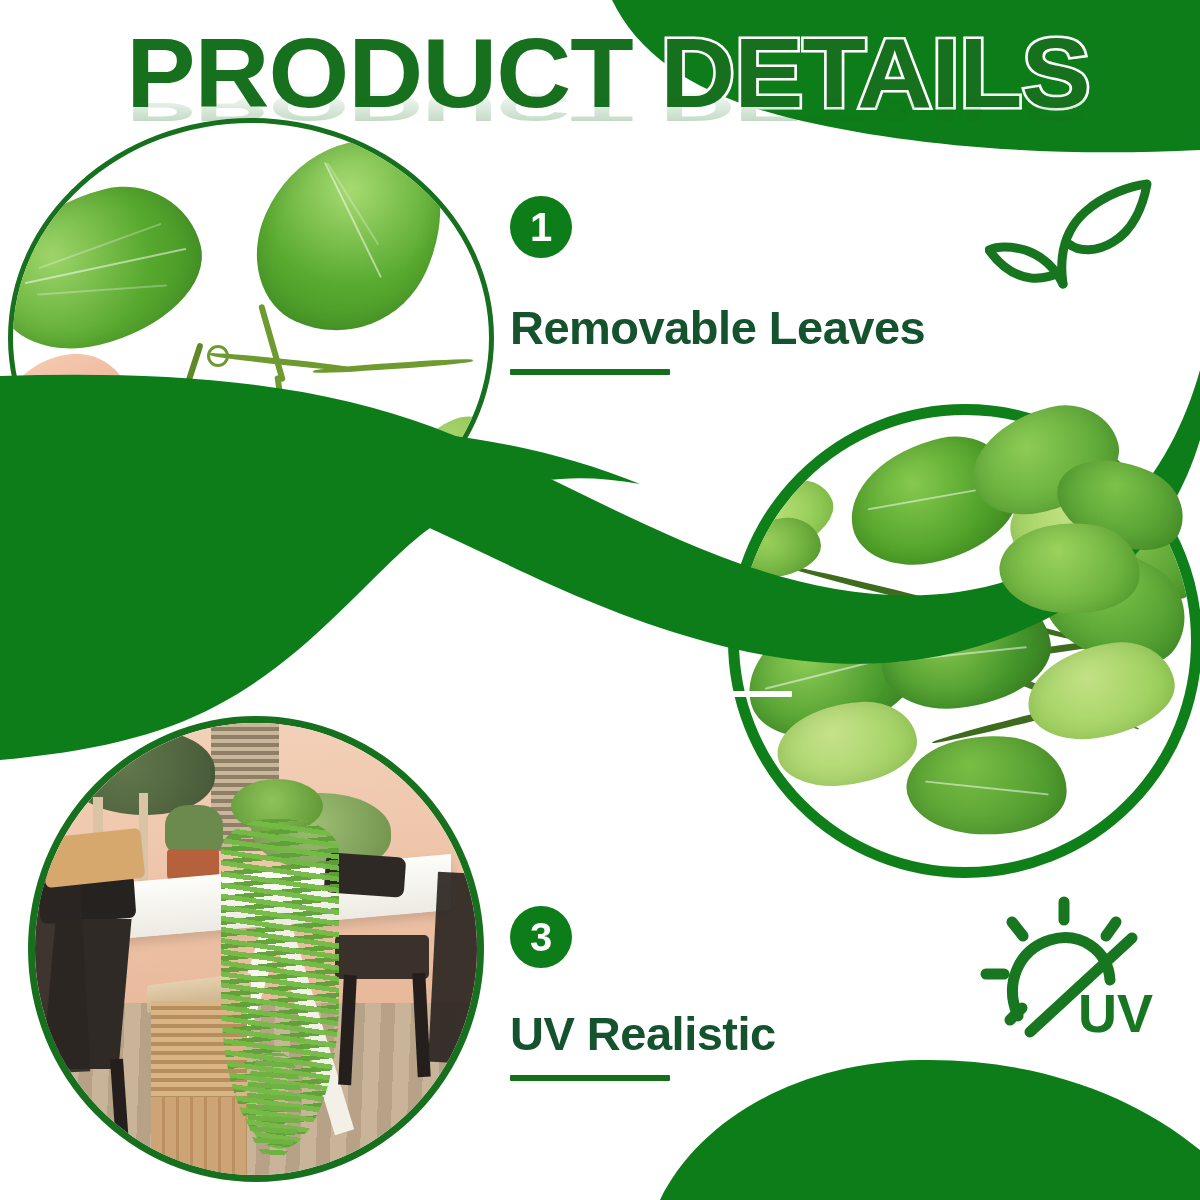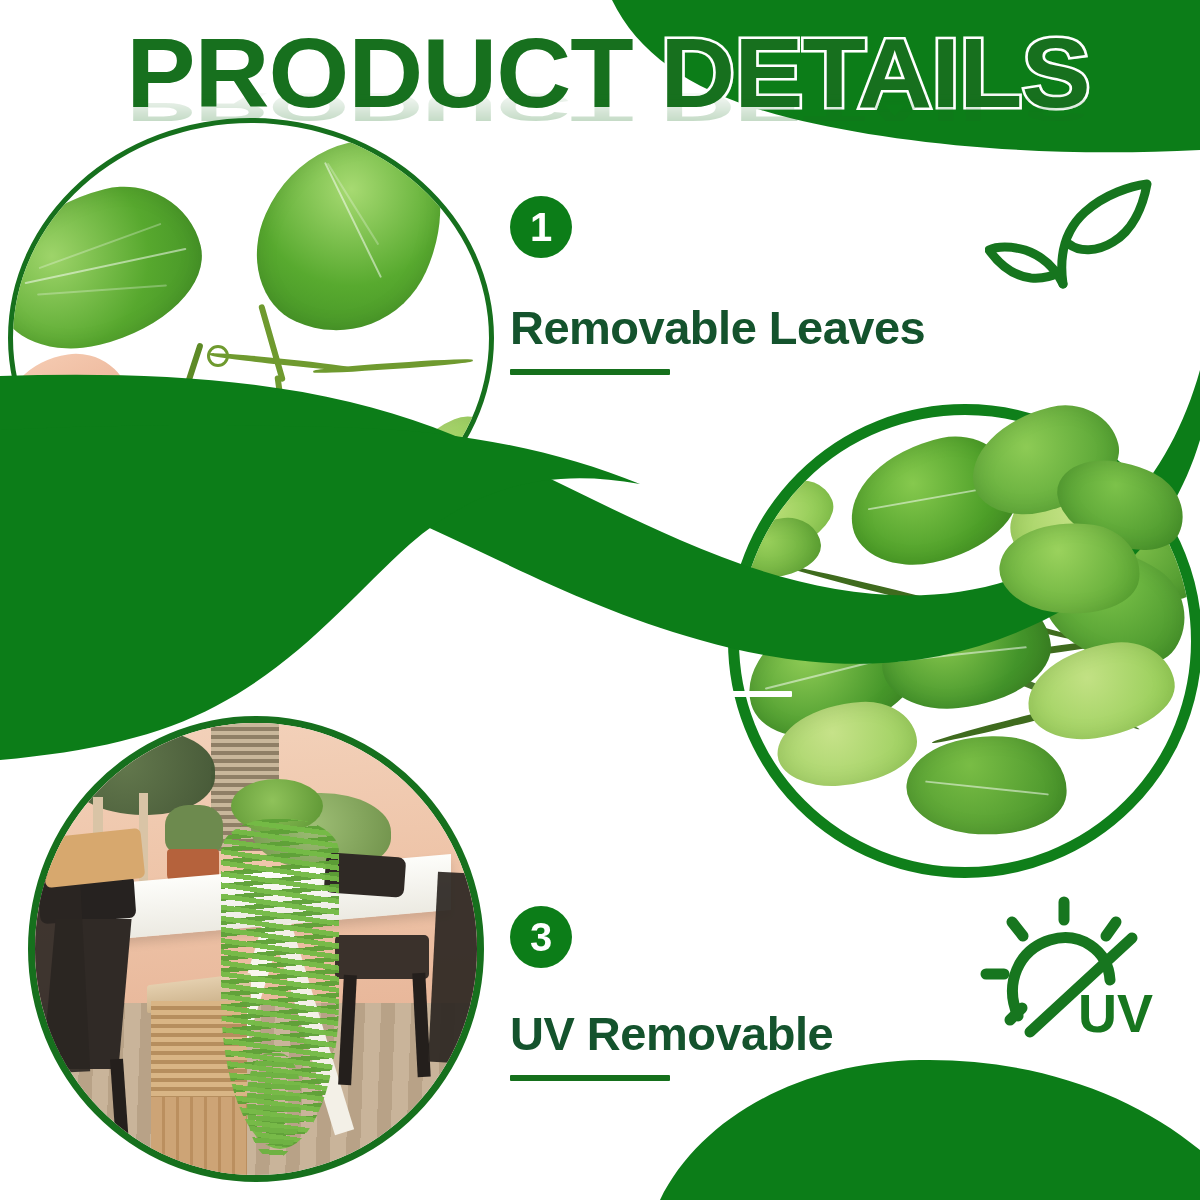--- a/index.html
+++ b/index.html
@@ -309,21 +309,21 @@
   <div class="feature" id="feature-2">
     <div class="badge hollow">2</div>
     <div class="txtwrap">
       <div class="f-label light">Realistic Appearance</div>
       <div class="f-rule light"></div>
     </div>
   </div>
 
   <div class="feature" id="feature-3">
     <div class="badge solid">3</div>
-    <div class="f-label dark">UV Removable</div>
+    <div class="f-label dark">UV Realistic</div>
     <div class="f-rule dark"></div>
   </div>
 
   <svg id="icon-sprout" viewBox="0 0 170 120">
     <g fill="none" stroke="#16751e" stroke-width="9" stroke-linecap="round" stroke-linejoin="round">
       <path d="M78 112 C 74 84 80 58 100 40 C 120 22 146 14 162 12
                C 158 34 148 58 128 70 C 112 80 94 80 84 72"></path>
       <path d="M78 112 C 70 96 58 84 40 78 C 26 74 12 74 4 78
                C 14 92 28 104 46 106 C 58 107 70 104 76 98"></path>
     </g>

